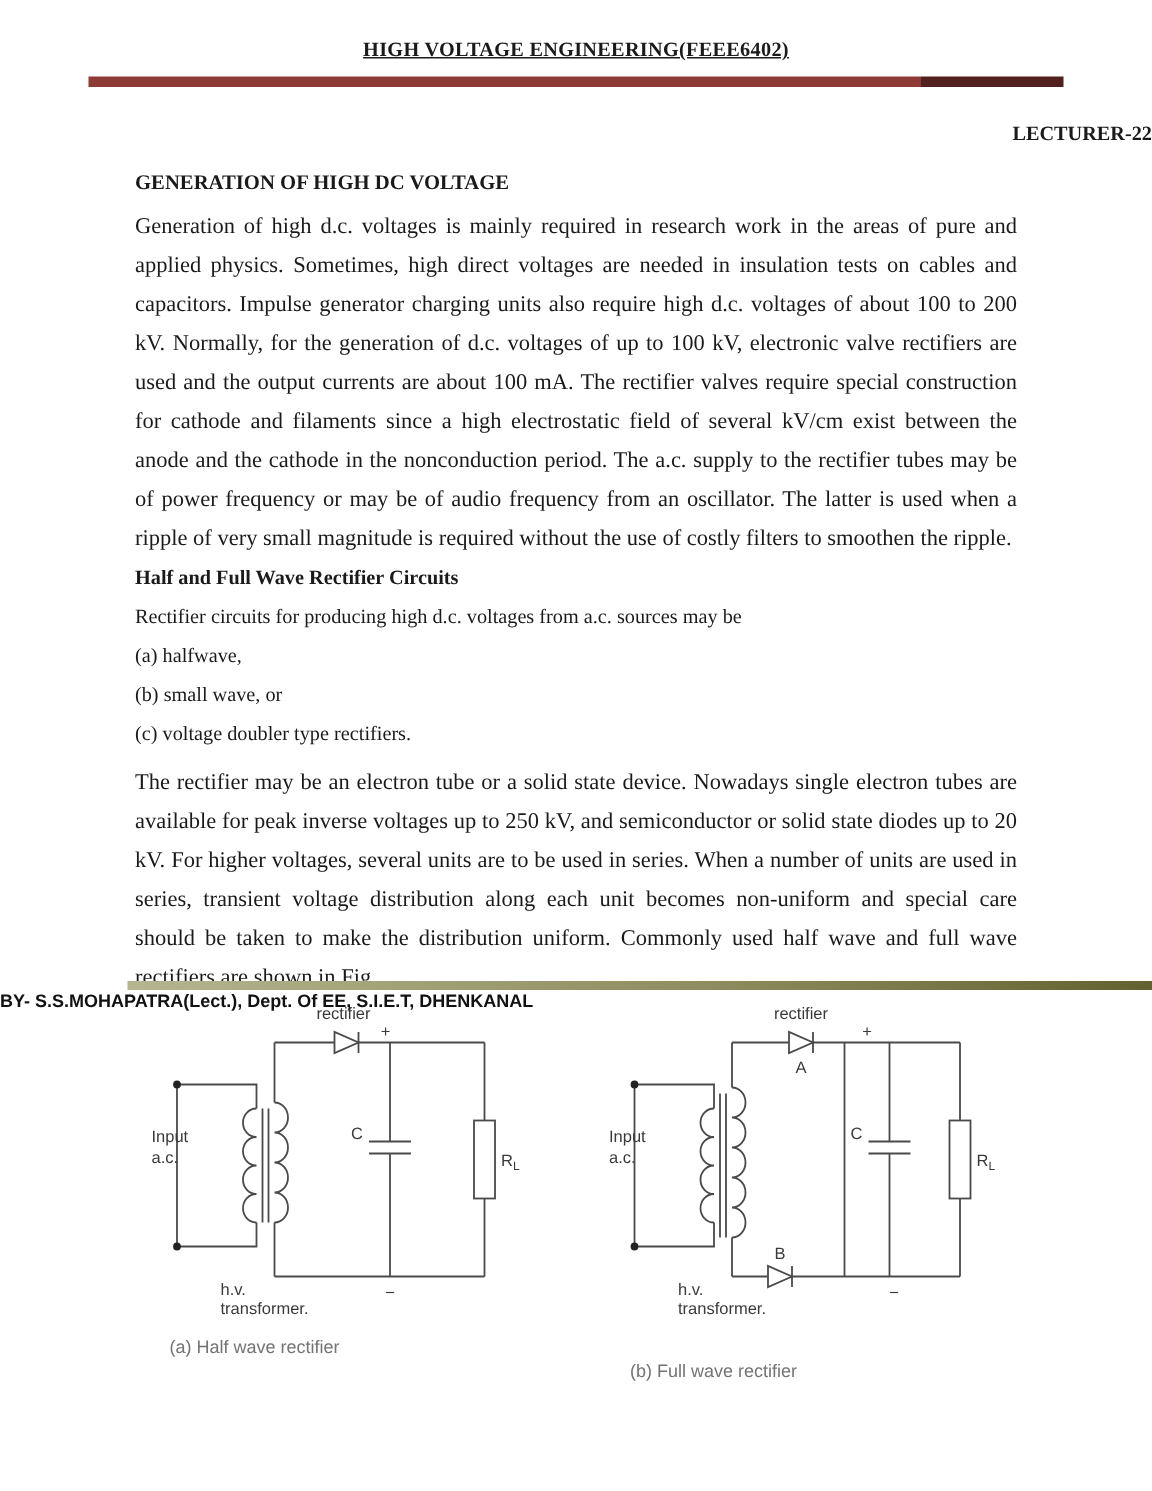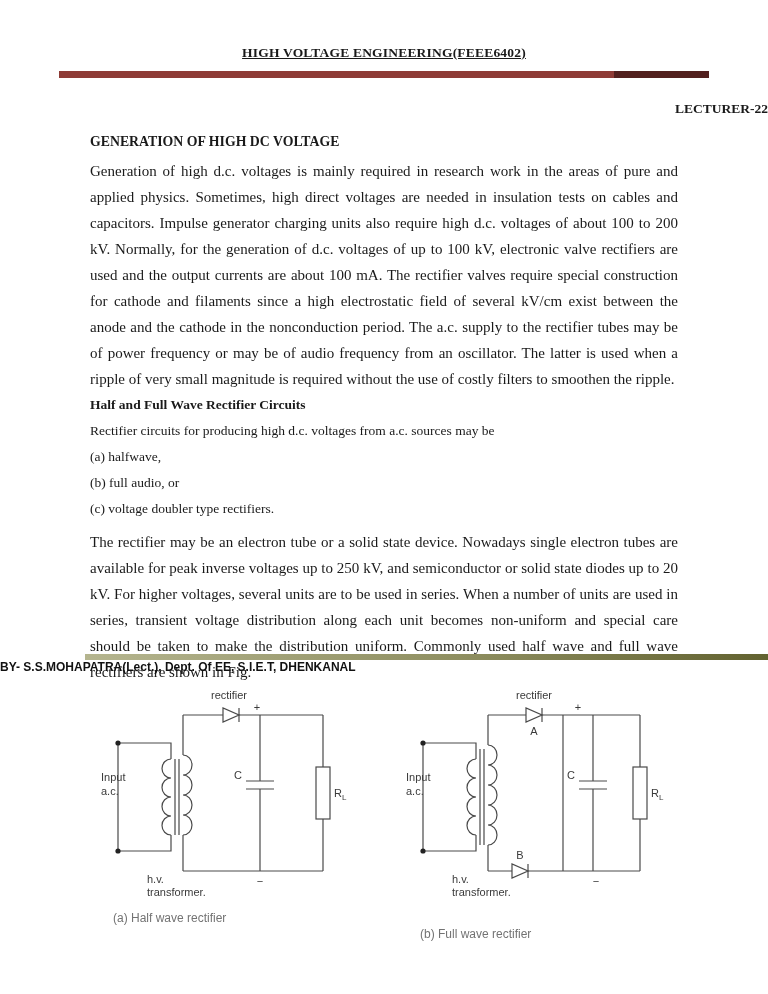--- a/index.html
+++ b/index.html
@@ -4,21 +4,21 @@
 <style>
   * { margin: 0; padding: 0; box-sizing: border-box; }
   html, body { width: 768px; height: 994px; }
   body {
     background: #ffffff;
     font-family: "Liberation Serif", serif;
     color: #1a1a1a;
     position: relative;
     overflow: hidden;
   }
-  .page { width: 768px; height: 720px; position: relative; padding-top: 44px; }
+  .page { width: 768px; height: 720px; position: relative; padding-top: 24px; }
 
   .header-title {
     text-align: center;
     font-weight: bold;
     font-size: 13.5px;
     line-height: 18px;
     text-decoration: underline;
     letter-spacing: 0.2px;
   }
   .header-bar {
@@ -110,21 +110,21 @@
 
   <div class="lecture-title">LECTURER-22</div>
 
   <div class="text-block">
     <div class="h1">GENERATION OF HIGH DC VOLTAGE</div>
     <p class="body-para">Generation of high d.c. voltages is mainly required in research work in the areas of pure and applied physics. Sometimes, high direct voltages are needed in insulation tests on cables and capacitors. Impulse generator charging units also require high d.c. voltages of about 100 to 200 kV. Normally, for the generation of d.c. voltages of up to 100 kV, electronic valve rectifiers are used and the output currents are about 100 mA. The rectifier valves require special construction for cathode and filaments since a high electrostatic field of several kV/cm exist between the anode and the cathode in the nonconduction period. The a.c. supply to the rectifier tubes may be of power frequency or may be of audio frequency from an oscillator. The latter is used when a ripple of very small magnitude is required without the use of costly filters to smoothen the ripple.</p>
 
     <div class="h2">Half and Full Wave Rectifier Circuits</div>
     <div class="plain-line">Rectifier circuits for producing high d.c. voltages from a.c. sources may be</div>
     <div class="plain-line">(a) halfwave,</div>
-    <div class="plain-line">(b) full audio, or</div>
+    <div class="plain-line">(b) small wave, or</div>
     <div class="plain-line">(c) voltage doubler type rectifiers.</div>
     <p class="body-para">The rectifier may be an electron tube or a solid state device. Nowadays single electron tubes are available for peak inverse voltages up to 250 kV, and semiconductor or solid state diodes up to 20 kV. For higher voltages, several units are to be used in series. When a number of units are used in series, transient voltage distribution along each unit becomes non-uniform and special care should be taken to make the distribution uniform. Commonly used half wave and full wave rectifiers are shown in Fig.</p>
   </div>
 
   <div class="figures">
 
     <div class="figure">
       <svg width="300" height="210" viewBox="0 0 300 210">
 
         <path class="circuit" d="M23,54 H76 V70 M23,162 H76 V146 M23,54 V162"></path>

